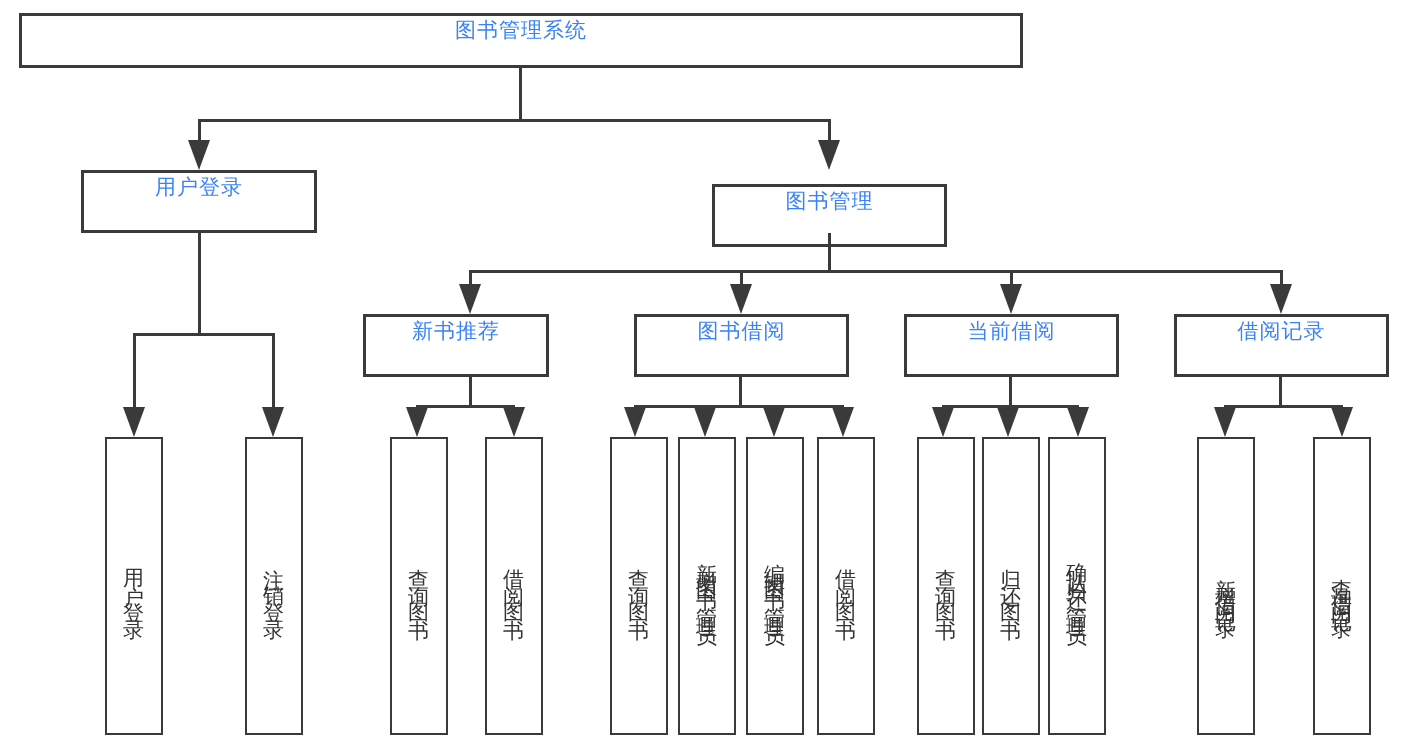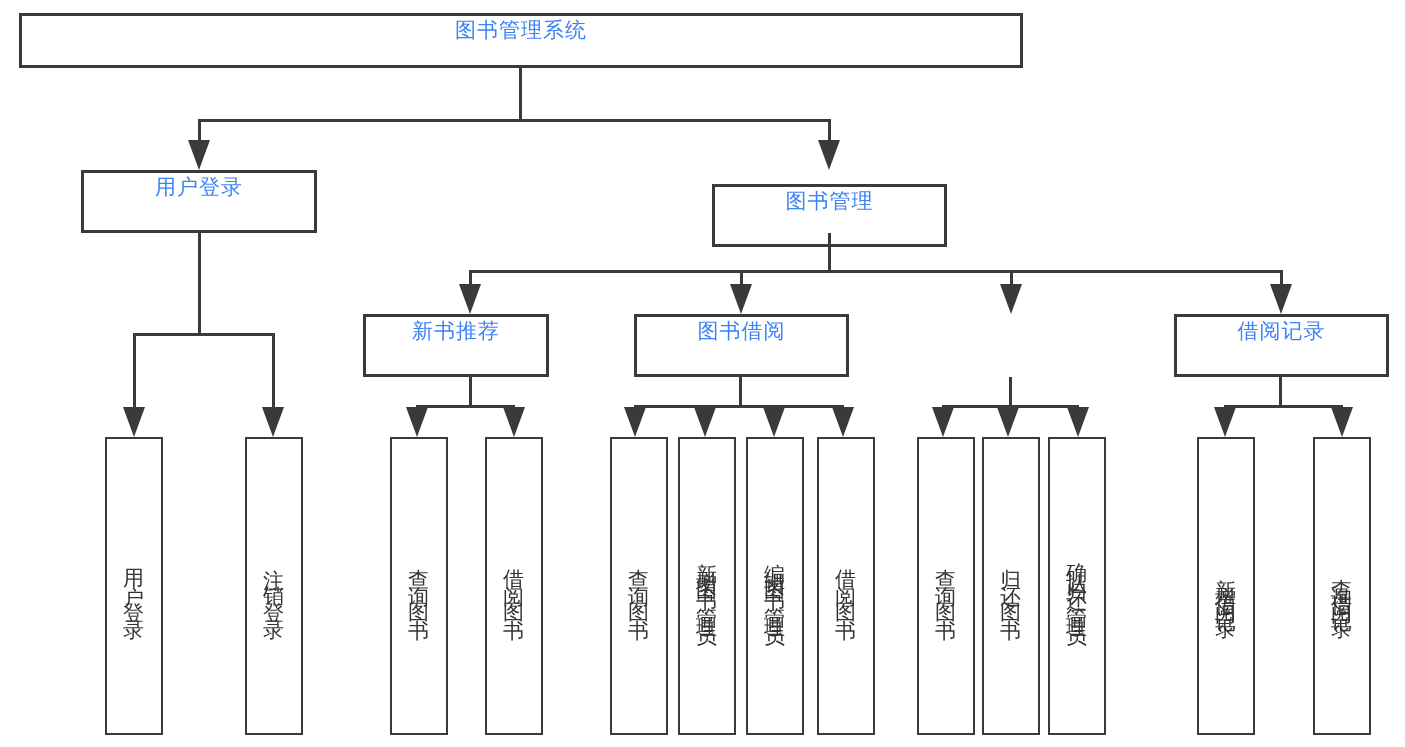--- a/index.html
+++ b/index.html
@@ -101,20 +101,23 @@
   <div class="arrow" style="left:730px;top:284px;"></div>
   <div class="arrow" style="left:1000px;top:284px;"></div>
   <div class="arrow" style="left:1270px;top:284px;"></div>
 
   <div class="hbox" style="left:363px;top:314px;width:186px;height:63px;">
     <span>新书推荐</span>
   </div>
   <div class="hbox" style="left:634px;top:314px;width:215px;height:63px;">
     <span>图书借阅</span>
   </div>
+  <div class="hbox" style="left:904px;top:314px;width:215px;height:63px;">
+    <span>当前借阅</span>
+  </div>
   <div class="hbox" style="left:1174px;top:314px;width:215px;height:63px;">
     <span>借阅记录</span>
   </div>
 
   <div class="vline" style="left:469px;top:377px;height:31px;"></div>
   <div class="hline" style="left:416px;top:405px;width:99px;"></div>
   <div class="arrow" style="left:406px;top:407px;"></div>
   <div class="arrow" style="left:503px;top:407px;"></div>
 
   <div class="vline" style="left:739px;top:377px;height:31px;"></div>

